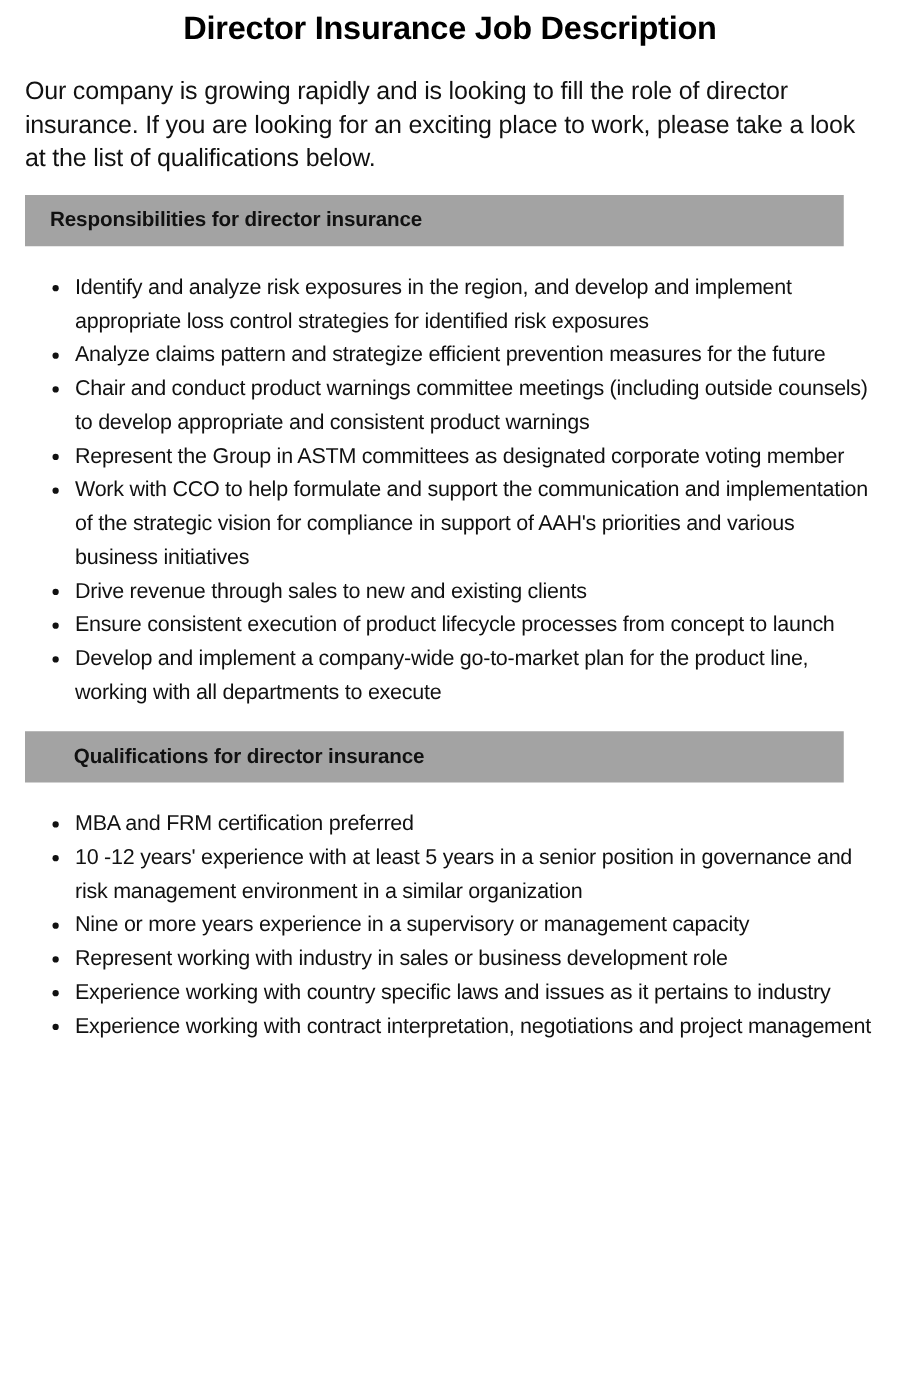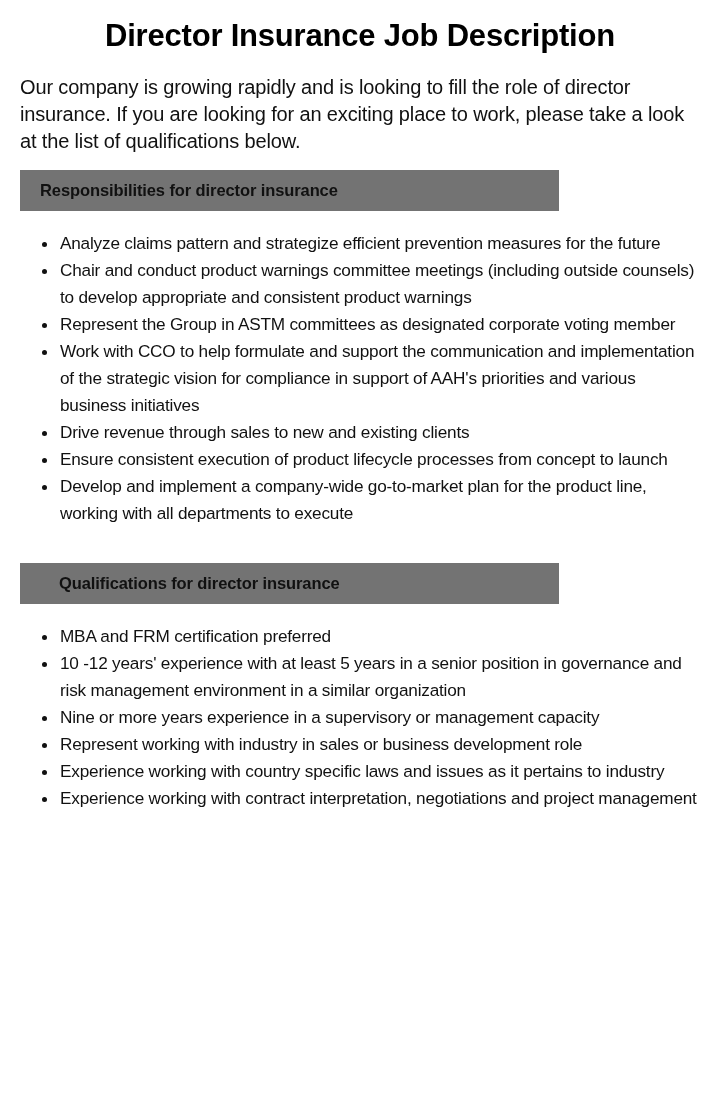--- a/index.html
+++ b/index.html
@@ -14,52 +14,52 @@
       font-family: "Liberation Sans", "DejaVu Sans", sans-serif;
       color: #111111;
     }
     .page {
       padding: 0 20px 0 20px;
       box-sizing: border-box;
       width: 720px;
     }
     .title {
       margin: 0;
-      padding-top: 16px;
+      padding-top: 2px;
       height: 44px;
       line-height: 40px;
       text-align: center;
-      font-size: 31px;
+      font-size: 26px;
       font-weight: bold;
       color: #000000;
       letter-spacing: -0.2px;
     }
     .intro {
       margin: 14px 0 0 0;
       font-size: 20px;
       line-height: 27px;
       color: #111111;
       letter-spacing: -0.15px;
     }
     .section-header {
       margin-top: 15px;
-      background: #737373;
+      background: #a3a3a3;
       height: 41px;
-      width: 539px;
+      width: 655px;
       box-sizing: border-box;
       padding-left: 20px;
       display: flex;
       align-items: center;
       font-size: 16.5px;
       font-weight: bold;
       color: #111111;
       letter-spacing: -0.1px;
     }
     .section-header.qual {
-      margin-top: 36px;
+      margin-top: 18px;
       padding-left: 39px;
     }
     ul.items {
       margin: 19px 0 0 0;
       padding: 0 0 0 40px;
       list-style: none;
     }
     ul.items li {
       position: relative;
       font-size: 17.2px;
@@ -81,20 +81,21 @@
   </style>
 </head>
 <body>
 
 <div class="page">
   <h1 class="title">Director Insurance Job Description</h1>
   <p class="intro">Our company is growing rapidly and is looking to fill the role of director insurance. If you are looking for an exciting place to work, please take a look at the list of qualifications below.</p>
 
   <div class="section-header">Responsibilities for director insurance</div>
   <ul class="items">
+    <li>Identify and analyze risk exposures in the region, and develop and implement appropriate loss control strategies for identified risk exposures</li>
     <li>Analyze claims pattern and strategize efficient prevention measures for the future</li>
     <li>Chair and conduct product warnings committee meetings (including outside counsels) to develop appropriate and consistent product warnings</li>
     <li>Represent the Group in ASTM committees as designated corporate voting member</li>
     <li>Work with CCO to help formulate and support the communication and implementation of the strategic vision for compliance in support of AAH's priorities and various business initiatives</li>
     <li>Drive revenue through sales to new and existing clients</li>
     <li>Ensure consistent execution of product lifecycle processes from concept to launch</li>
     <li>Develop and implement a company-wide go-to-market plan for the product line, working with all departments to execute</li>
   </ul>
 
   <div class="section-header qual">Qualifications for director insurance</div>

